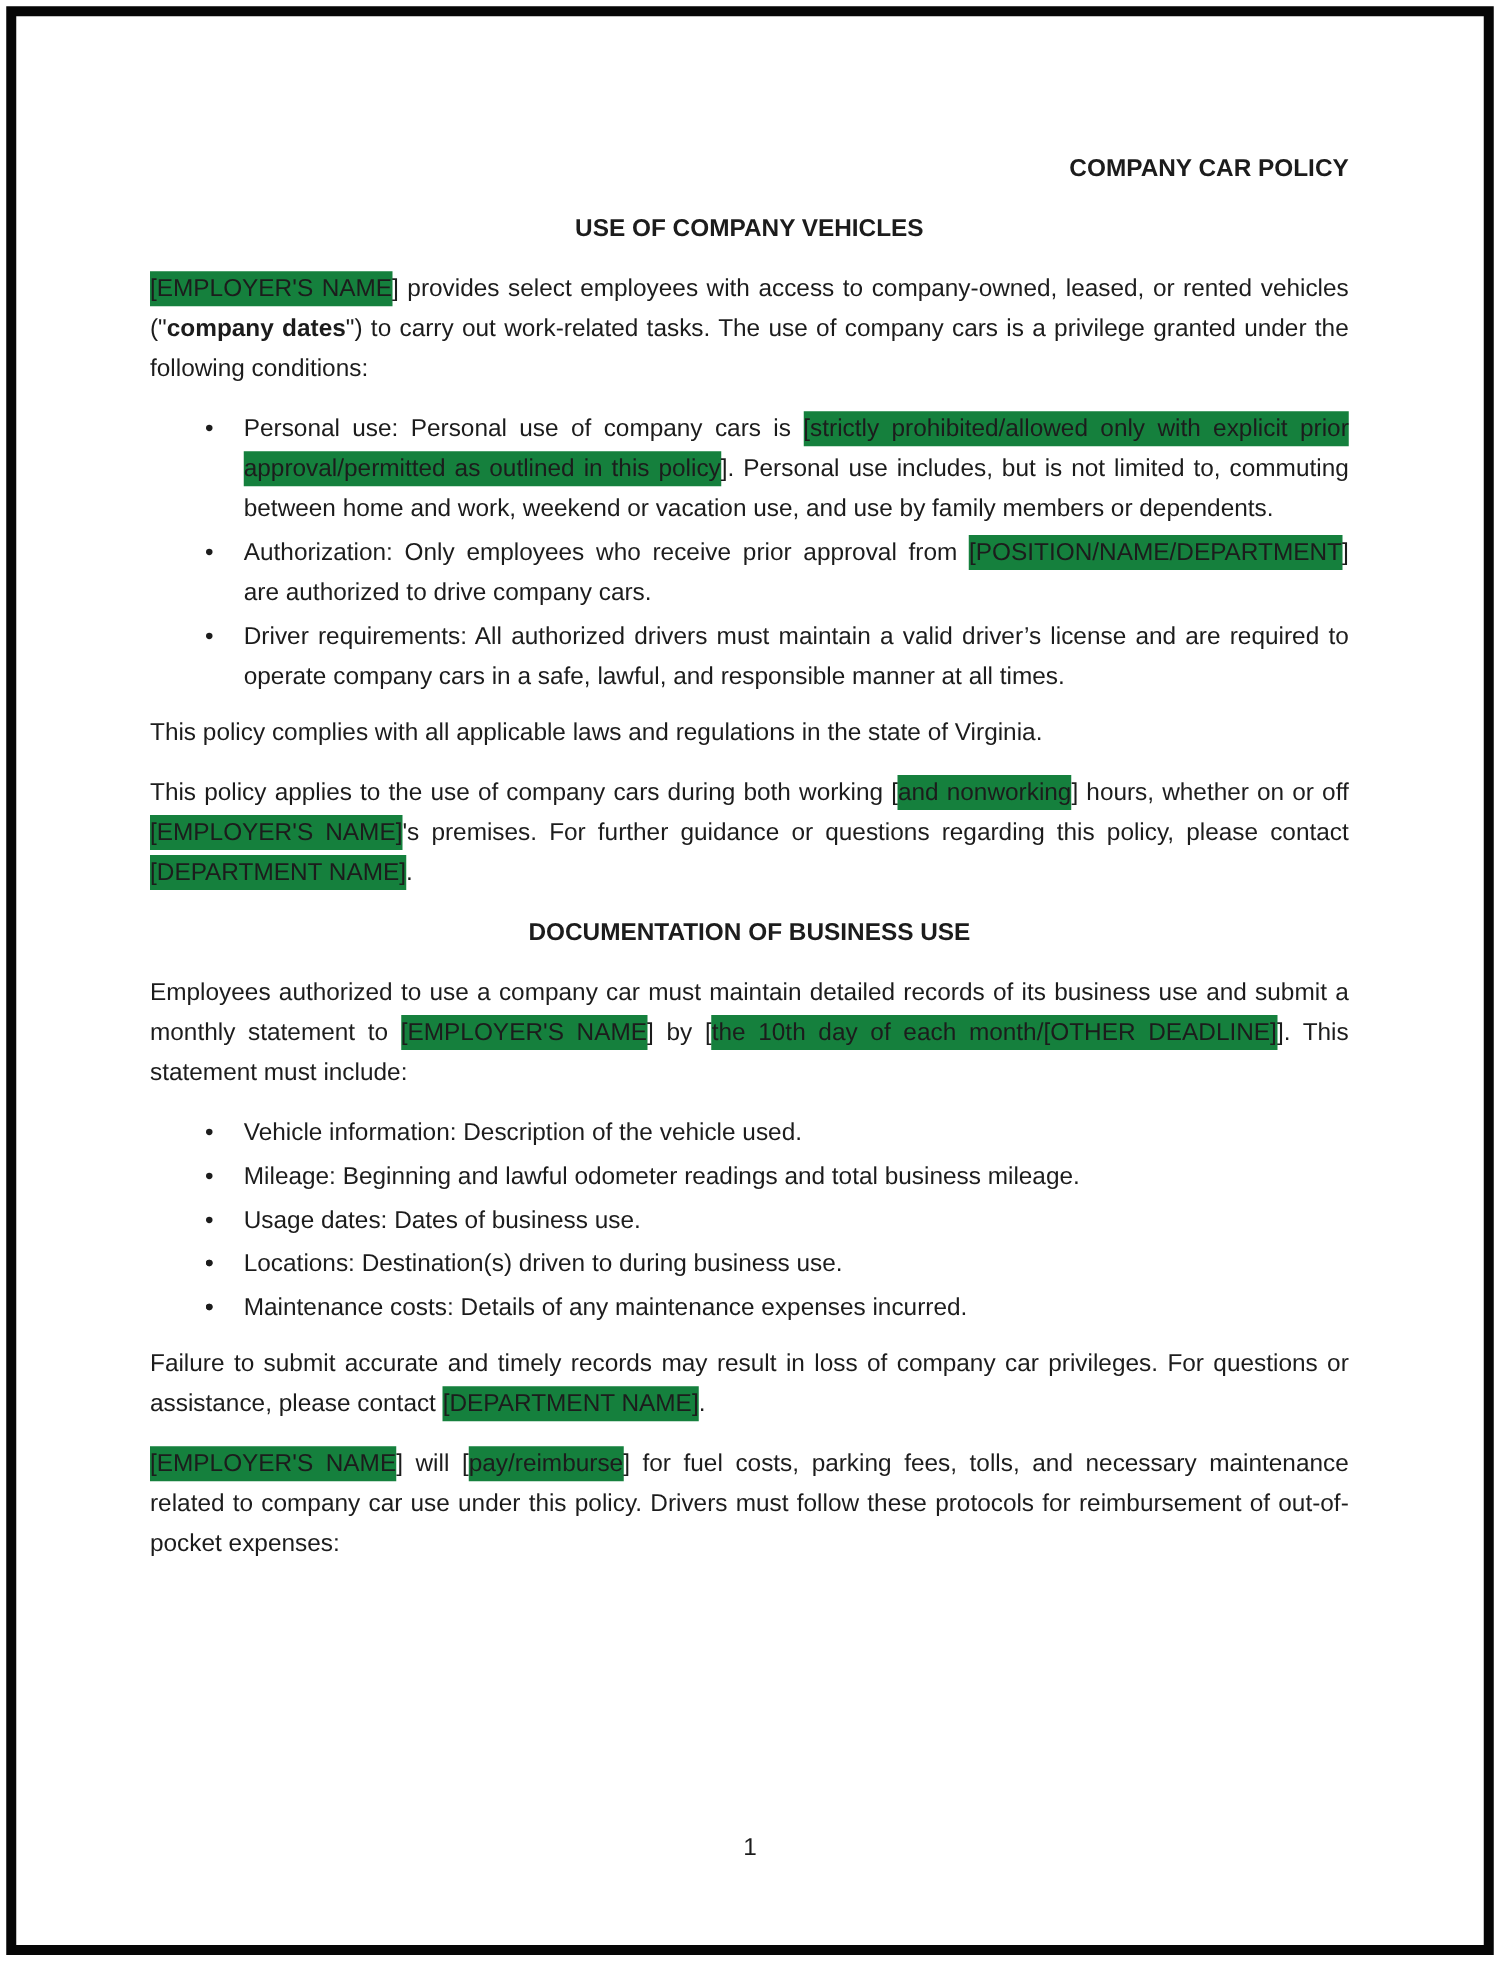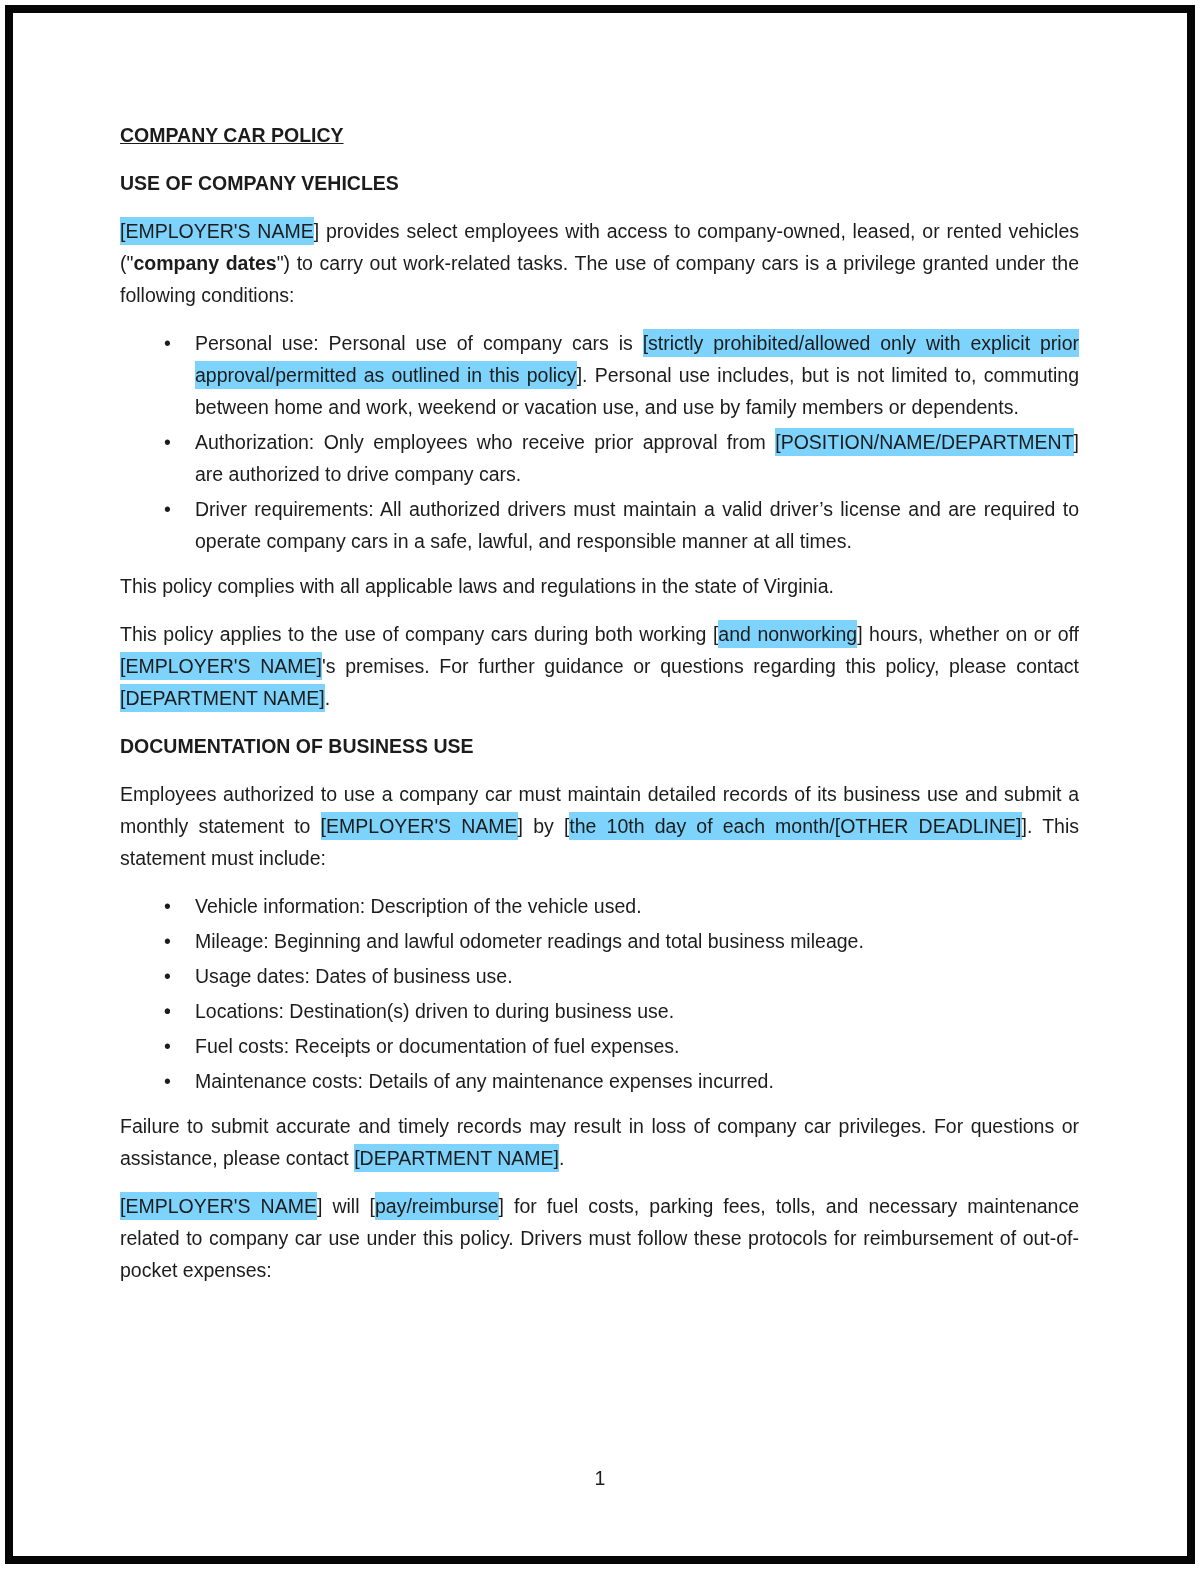--- a/index.html
+++ b/index.html
@@ -18,28 +18,27 @@
     border: 8px solid #060606;
     background: #ffffff;
     box-sizing: border-box;
   }
   .content {
     padding: 106px 108px 0 107px;
   }
   .doc-title {
     font-size: inherit;
     font-weight: 700;
-    text-align: left;
+    text-align: right;
     margin: 0 0 16px 0;
-    text-decoration: underline;
   }
   .heading {
     font-size: inherit;
     font-weight: 700;
-    text-align: left;
+    text-align: center;
     margin: 0 0 16px 0;
   }
   p.para {
     margin: 0 0 16px 0;
     text-align: justify;
   }
   ul.bullets {
     list-style: none;
     margin: 0 0 13px 0;
     padding: 0 0 0 75px;
@@ -48,21 +47,21 @@
     position: relative;
     margin: 0 0 3px 0;
     text-align: justify;
   }
   .bullet {
     position: absolute;
     left: -31px;
     top: 0;
   }
   mark {
-    background: #7dd3fc;
+    background: #15803d;
     color: inherit;
     padding: 3px 0;
   }
   .bold { font-weight: 700; }
   .page-number {
     position: absolute;
     bottom: 62px;
     left: 0;
     width: 100%;
     text-align: center;
@@ -85,21 +84,21 @@
         <p class="para"><span>This policy complies with all applicable laws and regulations in the state of Virginia.</span></p>
         <p class="para"><span>This policy applies to the use of company cars during both working [</span><mark>and nonworking</mark><span>] hours, whether on or off </span><mark>[EMPLOYER'S NAME]</mark><span>'s premises. For further guidance or questions regarding this policy, please contact </span><mark>[DEPARTMENT NAME]</mark><span>.</span></p>
         <h2 class="heading">DOCUMENTATION OF BUSINESS USE</h2>
         <p class="para"><span>Employees authorized to use a company car must maintain detailed records of its business use and submit a monthly statement to </span><mark>[EMPLOYER'S NAME</mark><span>] by [</span><mark>the 10th day of each month/[OTHER DEADLINE]</mark><span>]. This statement must include:</span></p>
         <ul class="bullets">
           <li><span class="bullet">•</span><span>Vehicle information: Description of the vehicle used.</span></li>
           <li><span class="bullet">•</span><span>Mileage: Beginning and lawful odometer readings and total business mileage.</span></li>
           <li><span class="bullet">•</span><span>Usage dates: Dates of business use.</span></li>
           <li><span class="bullet">•</span></li>
           <li><span class="bullet">•</span><span>Locations: Destination(s) driven to during business use.</span></li>
-          <li><span class="bullet">•</span><span>Fuel costs: Receipts or documentation of fuel expenses.</span></li>
+          <li><span class="bullet">•</span></li>
           <li><span class="bullet">•</span><span>Maintenance costs: Details of any maintenance expenses incurred.</span></li>
         </ul>
         <p class="para"><span>Failure to submit accurate and timely records may result in loss of company car privileges. For questions or assistance, please contact </span><mark>[DEPARTMENT NAME]</mark><span>.</span></p>
         <p class="para"><mark>[EMPLOYER'S NAME</mark><span>] will [</span><mark>pay/reimburse</mark><span>] for fuel costs, parking fees, tolls, and necessary maintenance related to company car use under this policy. Drivers must follow these protocols for reimbursement of out-of-pocket expenses:</span></p>
       </div>
   </main>
   <div class="page-number">1</div>
 </div>
 
 </body></html>

